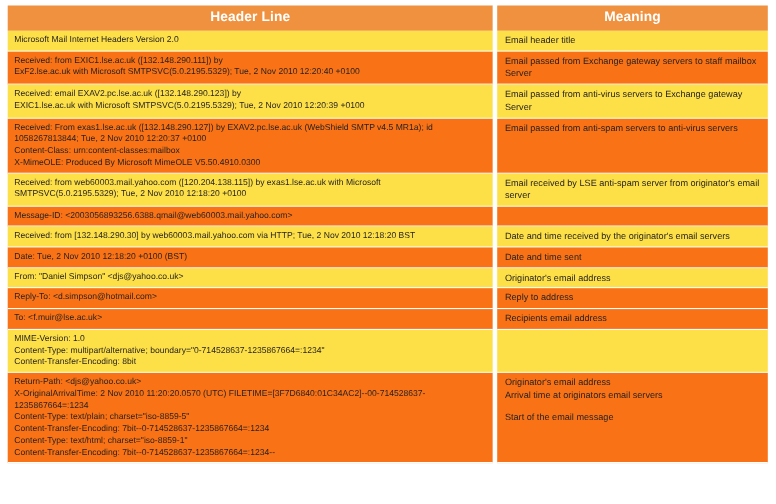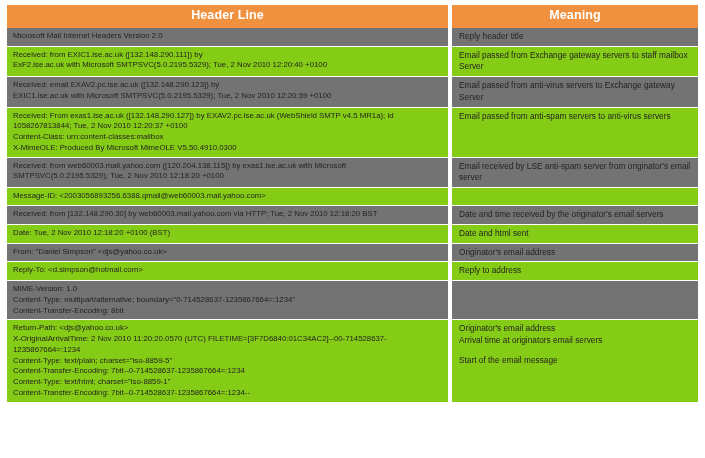--- a/index.html
+++ b/index.html
@@ -57,22 +57,22 @@
     line-height: 1.38;
     border-bottom: 1px solid #ffffff;
     word-wrap: break-word;
     overflow-wrap: break-word;
   }
   tbody td.gap-cell {
     background: #ffffff !important;
     padding: 0;
     border-bottom: none;
   }
-  tbody tr.tint-light td { background: #737373; }
-  tbody tr.tint-dark  td { background: #84cc16; }
+  tbody tr.tint-light td { background: #fde047; }
+  tbody tr.tint-dark  td { background: #f97316; }
 
   tbody td.meaning-cell {
     font-size: 8.3px;
     padding: 3px 6px 3px 7px;
     line-height: 1.42;
   }
 
   .line { display: block; white-space: pre-wrap; }
   .blank-line { display: block; height: 8px; }
 </style>
@@ -93,21 +93,21 @@
         <th>Meaning</th>
       </tr>
     </thead>
     <tbody id="table-body">
         <tr class="tint-light">
           <td class="header-cell">
             <span class="line">Microsoft Mail Internet Headers Version 2.0</span>
           </td>
           <td class="gap-cell"></td>
           <td class="meaning-cell">
-            <span class="line">Reply header title</span>
+            <span class="line">Email header title</span>
           </td>
         </tr>
         <tr class="tint-dark">
           <td class="header-cell">
             <span class="line">Received: from EXIC1.lse.ac.uk ([132.148.290.111]) by</span>
             <span class="line">ExF2.lse.ac.uk with Microsoft SMTPSVC(5.0.2195.5329); Tue, 2 Nov 2010 12:20:40 +0100</span>
           </td>
           <td class="gap-cell"></td>
           <td class="meaning-cell">
             <span class="line">Email passed from Exchange gateway servers to staff mailbox  Server</span>
@@ -160,39 +160,48 @@
           <td class="meaning-cell">
             <span class="line">Date and time received by the originator's email servers</span>
           </td>
         </tr>
         <tr class="tint-dark">
           <td class="header-cell">
             <span class="line">Date: Tue, 2 Nov 2010 12:18:20 +0100 (BST)</span>
           </td>
           <td class="gap-cell"></td>
           <td class="meaning-cell">
-            <span class="line">Date and html sent</span>
+            <span class="line">Date and time sent</span>
           </td>
         </tr>
         <tr class="tint-light">
           <td class="header-cell">
             <span class="line">From: "Daniel Simpson" &lt;djs@yahoo.co.uk&gt;</span>
           </td>
           <td class="gap-cell"></td>
           <td class="meaning-cell">
             <span class="line">Originator's email address</span>
           </td>
         </tr>
         <tr class="tint-dark">
           <td class="header-cell">
             <span class="line">Reply-To: &lt;d.simpson@hotmail.com&gt;</span>
           </td>
           <td class="gap-cell"></td>
           <td class="meaning-cell">
             <span class="line">Reply to address</span>
+          </td>
+        </tr>
+        <tr class="tint-dark">
+          <td class="header-cell">
+            <span class="line">To: &lt;f.muir@lse.ac.uk&gt;</span>
+          </td>
+          <td class="gap-cell"></td>
+          <td class="meaning-cell">
+            <span class="line">Recipients email address</span>
           </td>
         </tr>
         <tr class="tint-light">
           <td class="header-cell">
             <span class="line">MIME-Version: 1.0</span>
             <span class="line">Content-Type: multipart/alternative; boundary="0-714528637-1235867664=:1234"</span>
             <span class="line">Content-Transfer-Encoding: 8bit</span>
           </td>
           <td class="gap-cell"></td>
           <td class="meaning-cell"></td>

